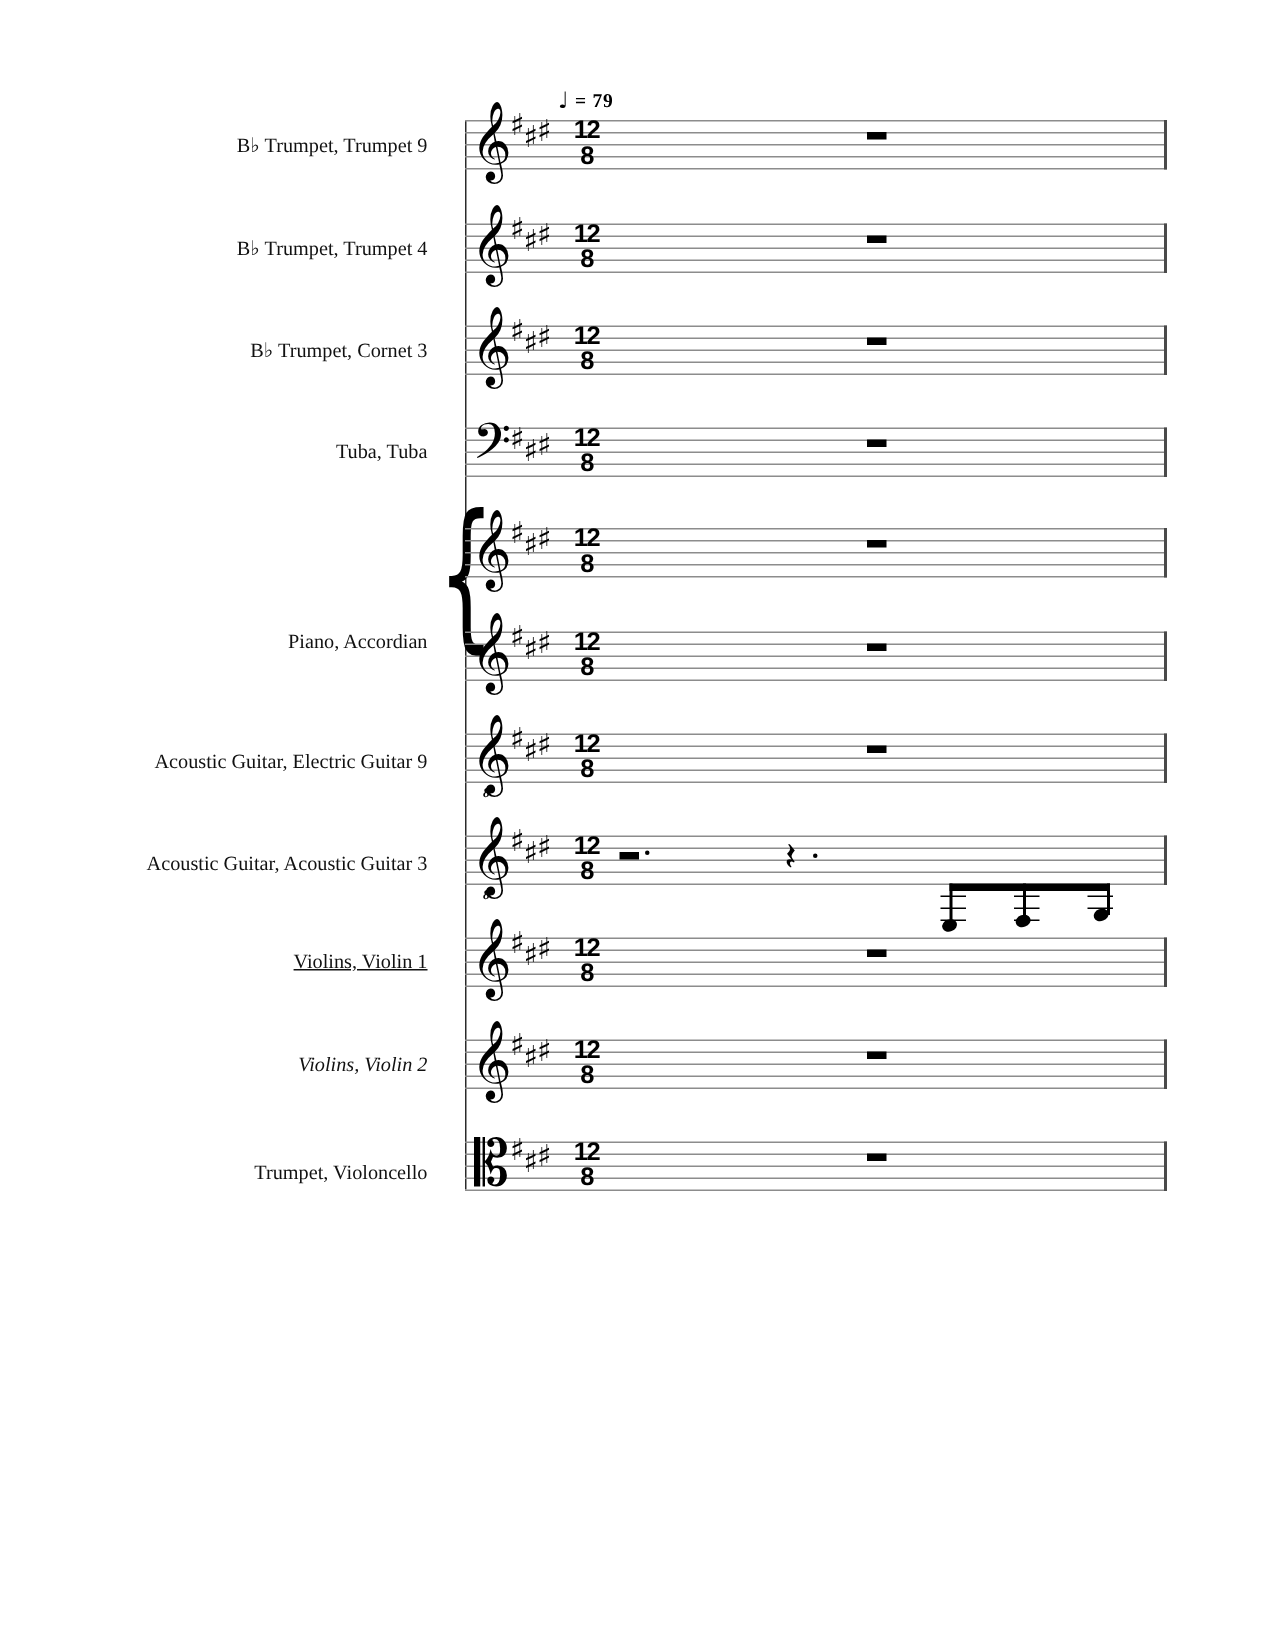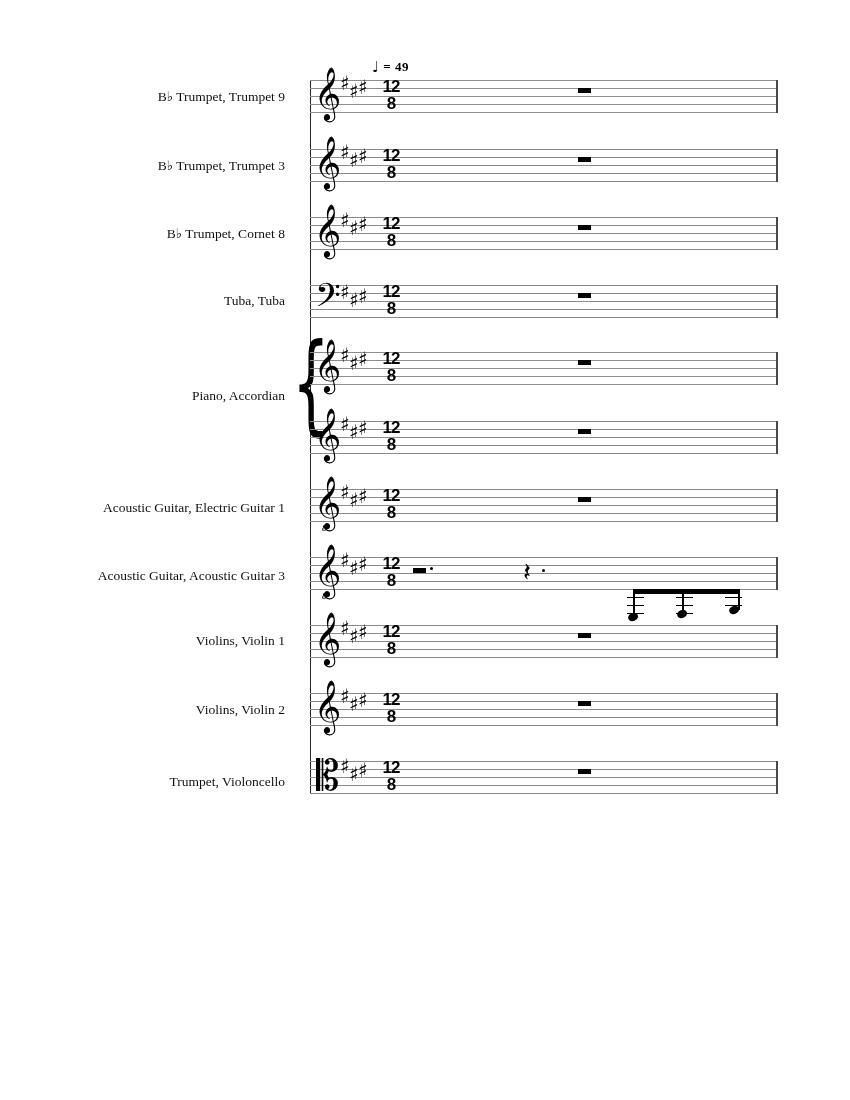--- a/index.html
+++ b/index.html
@@ -217,21 +217,21 @@
     transform-origin: left center;
   }
 </style>
 </head>
 <body>
 
 <div id="sheet">
 
   <div class="tempo" style="left:372px; top:57px;">
     <span class="tempo-note">♩</span>
-    <span>= 49</span>
+    <span>= 79</span>
   </div>
 
   <div class="system-bar" style="top:80px; height:713px;"></div>
 
   <div class="brace" style="left:292px; top:330px;">{</div>
 
   <div class="inst-name" style="right:565px; top:90px;">B♭ Trumpet, Trumpet 9</div>
   <div class="staff" style="top:80px;">
     <div class="line l0"></div>
     <div class="line l1"></div>
@@ -245,42 +245,42 @@
       <span class="sharp" style="left:18px; top:-3px;">♯</span>
     </div>
     <div class="timesig">
       <span class="num">12</span>
       <span class="den">8</span>
     </div>
     <div class="rest-whole"></div>
     <div class="endbar"></div>
   </div>
 
-  <div class="inst-name" style="right:565px; top:159px;">B♭ Trumpet, Trumpet 3</div>
+  <div class="inst-name" style="right:565px; top:159px;">B♭ Trumpet, Trumpet 4</div>
   <div class="staff" style="top:149px;">
     <div class="line l0"></div>
     <div class="line l1"></div>
     <div class="line l2"></div>
     <div class="line l3"></div>
     <div class="line l4"></div>
     <div class="glyph clef-treble">𝄞</div>
     <div class="keysig">
       <span class="sharp" style="left:0px;  top:-7px;">♯</span>
       <span class="sharp" style="left:9px;  top:1px;">♯</span>
       <span class="sharp" style="left:18px; top:-3px;">♯</span>
     </div>
     <div class="timesig">
       <span class="num">12</span>
       <span class="den">8</span>
     </div>
     <div class="rest-whole"></div>
     <div class="endbar"></div>
   </div>
 
-  <div class="inst-name" style="right:565px; top:227px;">B♭ Trumpet, Cornet 8</div>
+  <div class="inst-name" style="right:565px; top:227px;">B♭ Trumpet, Cornet 3</div>
   <div class="staff" style="top:217px;">
     <div class="line l0"></div>
     <div class="line l1"></div>
     <div class="line l2"></div>
     <div class="line l3"></div>
     <div class="line l4"></div>
     <div class="glyph clef-treble">𝄞</div>
     <div class="keysig">
       <span class="sharp" style="left:0px;  top:-7px;">♯</span>
       <span class="sharp" style="left:9px;  top:1px;">♯</span>
@@ -308,21 +308,21 @@
       <span class="sharp" style="left:18px; top:1px;">♯</span>
     </div>
     <div class="timesig">
       <span class="num">12</span>
       <span class="den">8</span>
     </div>
     <div class="rest-whole"></div>
     <div class="endbar"></div>
   </div>
 
-  <div class="inst-name" style="right:565px; top:389px;">Piano, Accordian</div>
+  <div class="inst-name" style="right:565px; top:421px;">Piano, Accordian</div>
   <div class="staff" style="top:352px;">
     <div class="line l0"></div>
     <div class="line l1"></div>
     <div class="line l2"></div>
     <div class="line l3"></div>
     <div class="line l4"></div>
     <div class="glyph clef-treble">𝄞</div>
     <div class="keysig">
       <span class="sharp" style="left:0px;  top:-7px;">♯</span>
       <span class="sharp" style="left:9px;  top:1px;">♯</span>
@@ -349,21 +349,21 @@
       <span class="sharp" style="left:18px; top:-3px;">♯</span>
     </div>
     <div class="timesig">
       <span class="num">12</span>
       <span class="den">8</span>
     </div>
     <div class="rest-whole"></div>
     <div class="endbar"></div>
   </div>
 
-  <div class="inst-name" style="right:565px; top:501px;">Acoustic Guitar, Electric Guitar 1</div>
+  <div class="inst-name" style="right:565px; top:501px;">Acoustic Guitar, Electric Guitar 9</div>
   <div class="staff" style="top:489px;">
     <div class="line l0"></div>
     <div class="line l1"></div>
     <div class="line l2"></div>
     <div class="line l3"></div>
     <div class="line l4"></div>
     <div class="glyph clef-treble">𝄞</div>
     <div class="clef-oct8">8</div>
     <div class="keysig">
       <span class="sharp" style="left:0px;  top:-7px;">♯</span>
@@ -418,42 +418,42 @@
     <div class="notehead" style="left:367px; top:53px;"></div>
 
     <div class="ledger" style="left:415px; top:40px; width:17px;"></div>
     <div class="ledger" style="left:415px; top:48px; width:17px;"></div>
     <div class="stem" style="left:428px; top:32px; height:21px;"></div>
     <div class="notehead" style="left:419px; top:49px;"></div>
 
     <div class="endbar"></div>
   </div>
 
-  <div class="inst-name" style="right:565px; top:634px;">Violins, Violin 1</div>
+  <div class="inst-name" style="right:565px; top:634px;text-decoration:underline;">Violins, Violin 1</div>
   <div class="staff" style="top:625px;">
     <div class="line l0"></div>
     <div class="line l1"></div>
     <div class="line l2"></div>
     <div class="line l3"></div>
     <div class="line l4"></div>
     <div class="glyph clef-treble">𝄞</div>
     <div class="keysig">
       <span class="sharp" style="left:0px;  top:-7px;">♯</span>
       <span class="sharp" style="left:9px;  top:1px;">♯</span>
       <span class="sharp" style="left:18px; top:-3px;">♯</span>
     </div>
     <div class="timesig">
       <span class="num">12</span>
       <span class="den">8</span>
     </div>
     <div class="rest-whole"></div>
     <div class="endbar"></div>
   </div>
 
-  <div class="inst-name" style="right:565px; top:703px;">Violins, Violin 2</div>
+  <div class="inst-name" style="right:565px; top:703px;font-style:italic;">Violins, Violin 2</div>
   <div class="staff" style="top:693px;">
     <div class="line l0"></div>
     <div class="line l1"></div>
     <div class="line l2"></div>
     <div class="line l3"></div>
     <div class="line l4"></div>
     <div class="glyph clef-treble">𝄞</div>
     <div class="keysig">
       <span class="sharp" style="left:0px;  top:-7px;">♯</span>
       <span class="sharp" style="left:9px;  top:1px;">♯</span>

